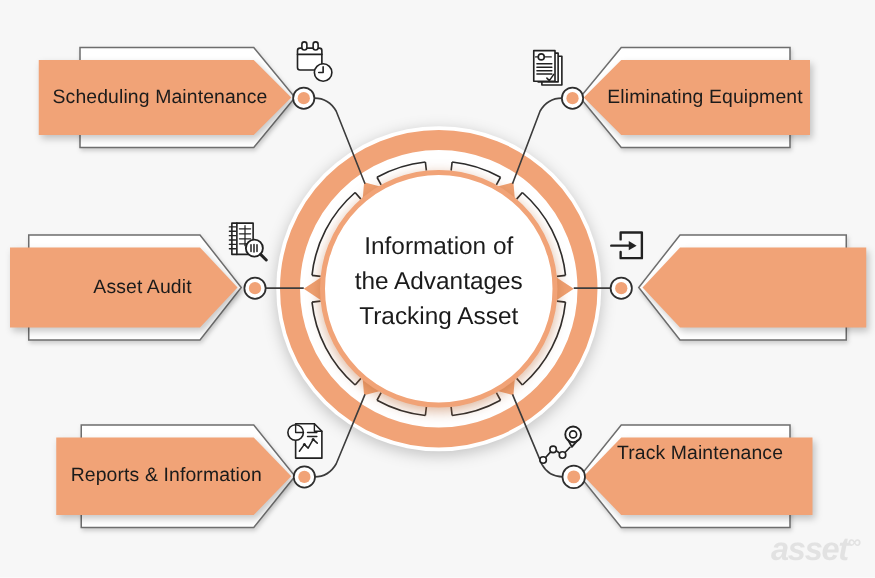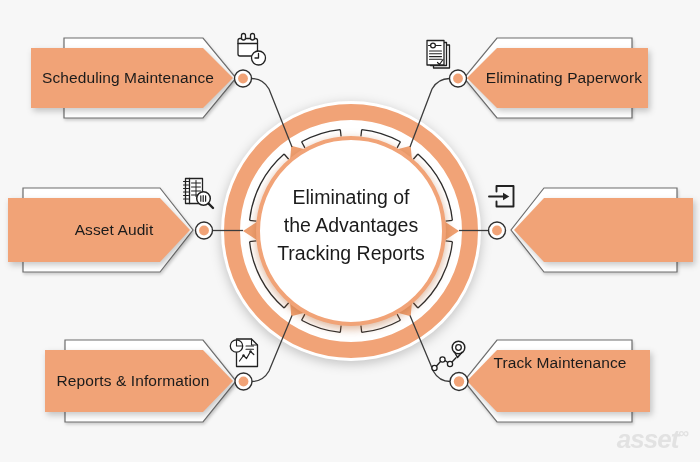--- a/index.html
+++ b/index.html
@@ -185,25 +185,25 @@
     <circle cx="458.5" cy="347.5" r="2.8"></circle>
     <path d="M454.5 352 L457.5 357.5 L462 352.3" stroke-width="1.5"></path>
     <path d="M436.5 366 L440.5 361.5 M445 360.5 L447.8 362.6 M452 362 L456 357.8" stroke-width="1.3"></path>
     <circle cx="434.5" cy="368" r="2.6" class="fillwhite"></circle>
     <circle cx="442.5" cy="359.5" r="2.6" class="fillwhite"></circle>
     <circle cx="450" cy="364" r="2.6" class="fillwhite"></circle>
   </g>
 </svg>
 
   <div class="label" style="left:128px;top:78px">Scheduling Maintenance</div>
-  <div class="label" style="left:564px;top:78px">Eliminating Paperwork</div>
+  <div class="label" style="left:564px;top:78px">Eliminating Equipment</div>
   <div class="label" style="left:114px;top:230px">Asset Audit</div>
   <div class="label" style="left:133px;top:381px">Reports &amp; Information</div>
   <div class="label" style="left:560px;top:363px">Track Maintenance</div>
 
   <div class="center-title" style="left:351px;top:225px">
-    <div>Eliminating of</div>
+    <div>Information of</div>
     <div>the Advantages</div>
-    <div>Tracking Reports</div>
+    <div>Tracking Asset</div>
   </div>
 
   <div class="watermark"><span>asset</span><sup>∞</sup></div>
 </div>
 
 </body></html>

